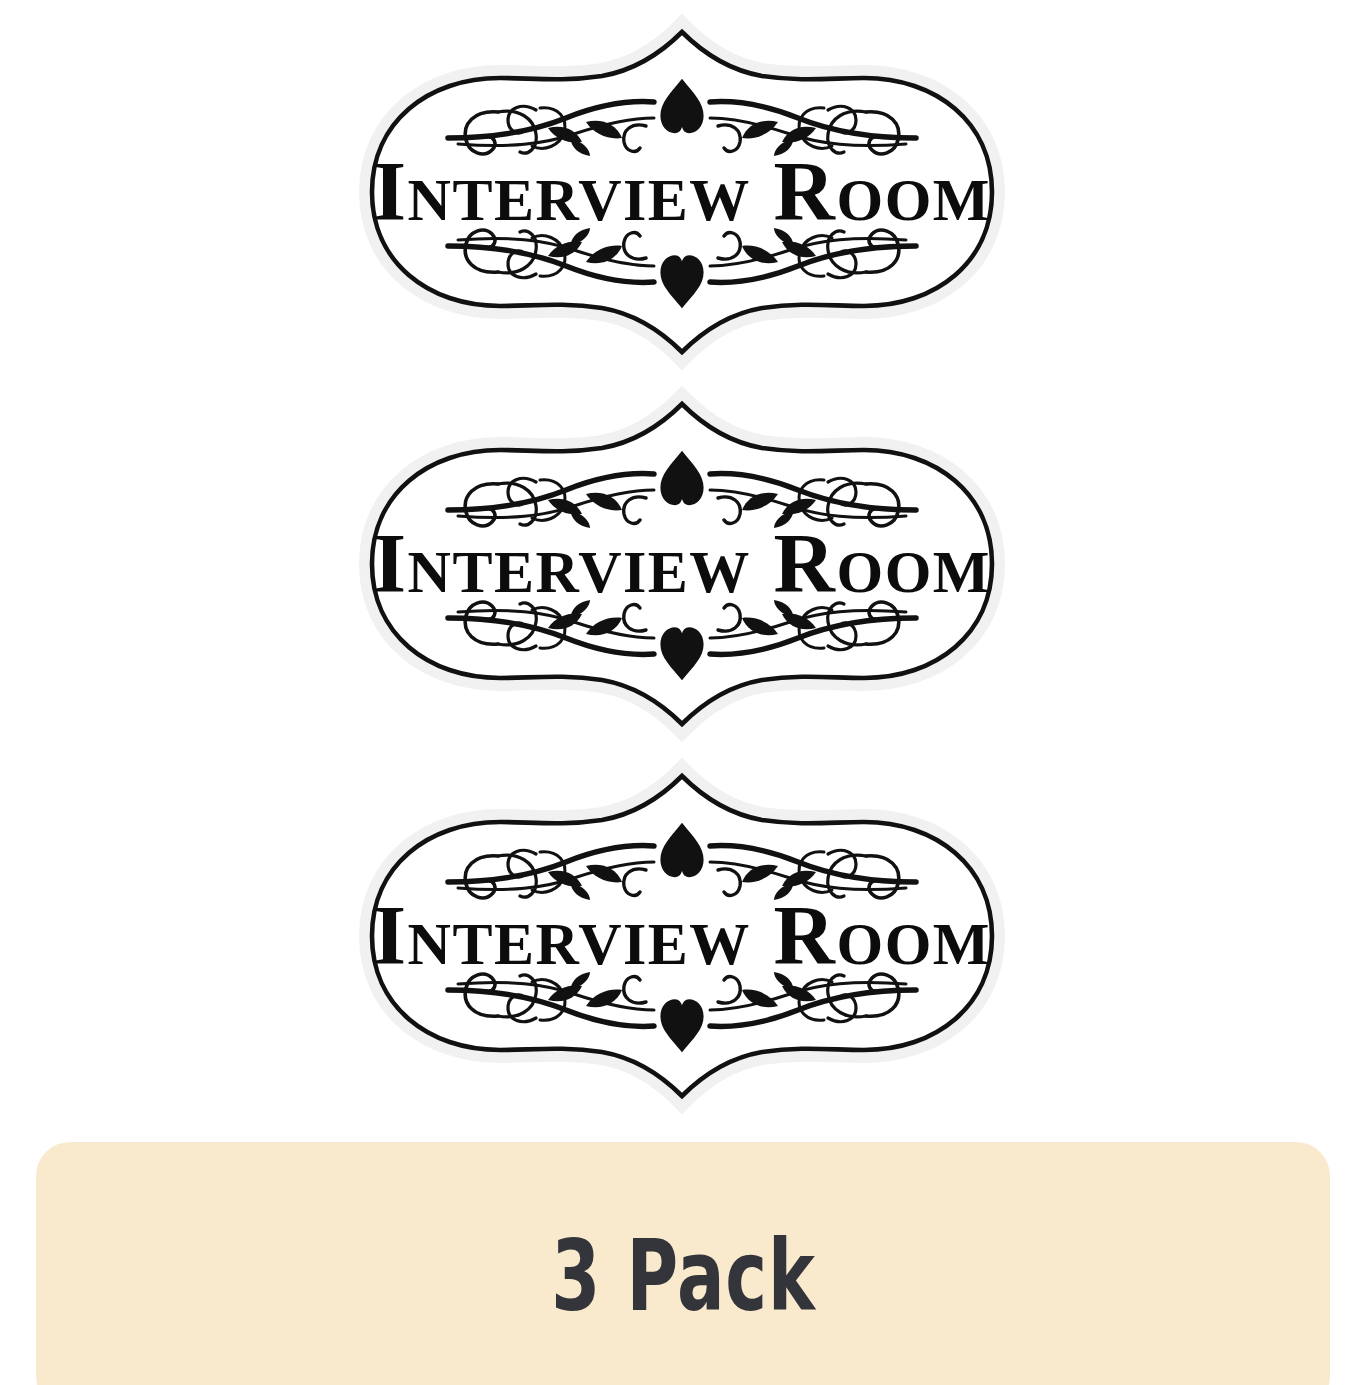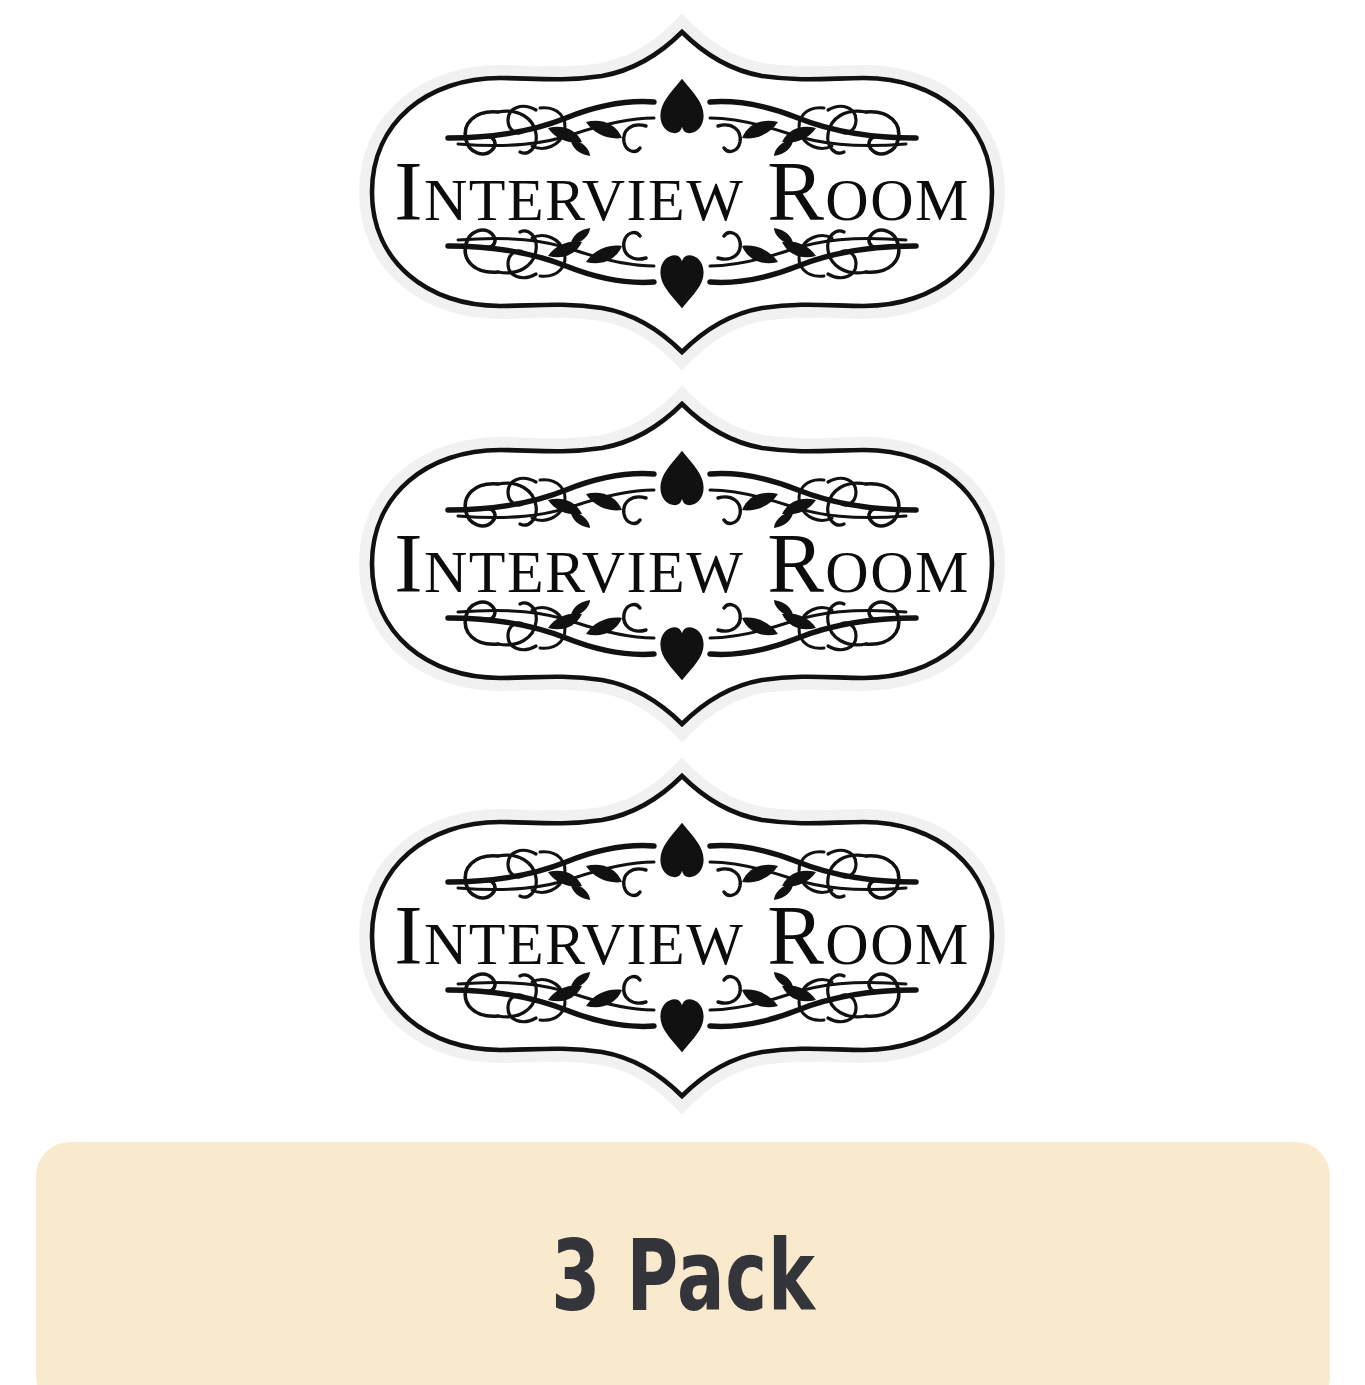--- a/index.html
+++ b/index.html
@@ -21,20 +21,21 @@
     top: 0;
     width: 1365px;
     height: 1385px;
   }
 
   .sign-plaque {
     position: absolute;
     left: 232px;
     width: 900px;
     height: 348px;
+    font-weight: bold;
   }
   #sign-1 { top: 18px; }
   #sign-2 { top: 390px; }
   #sign-3 { top: 762px; }
 
   .sign-plaque svg {
     display: block;
     width: 100%;
     height: 100%;
     overflow: visible;

